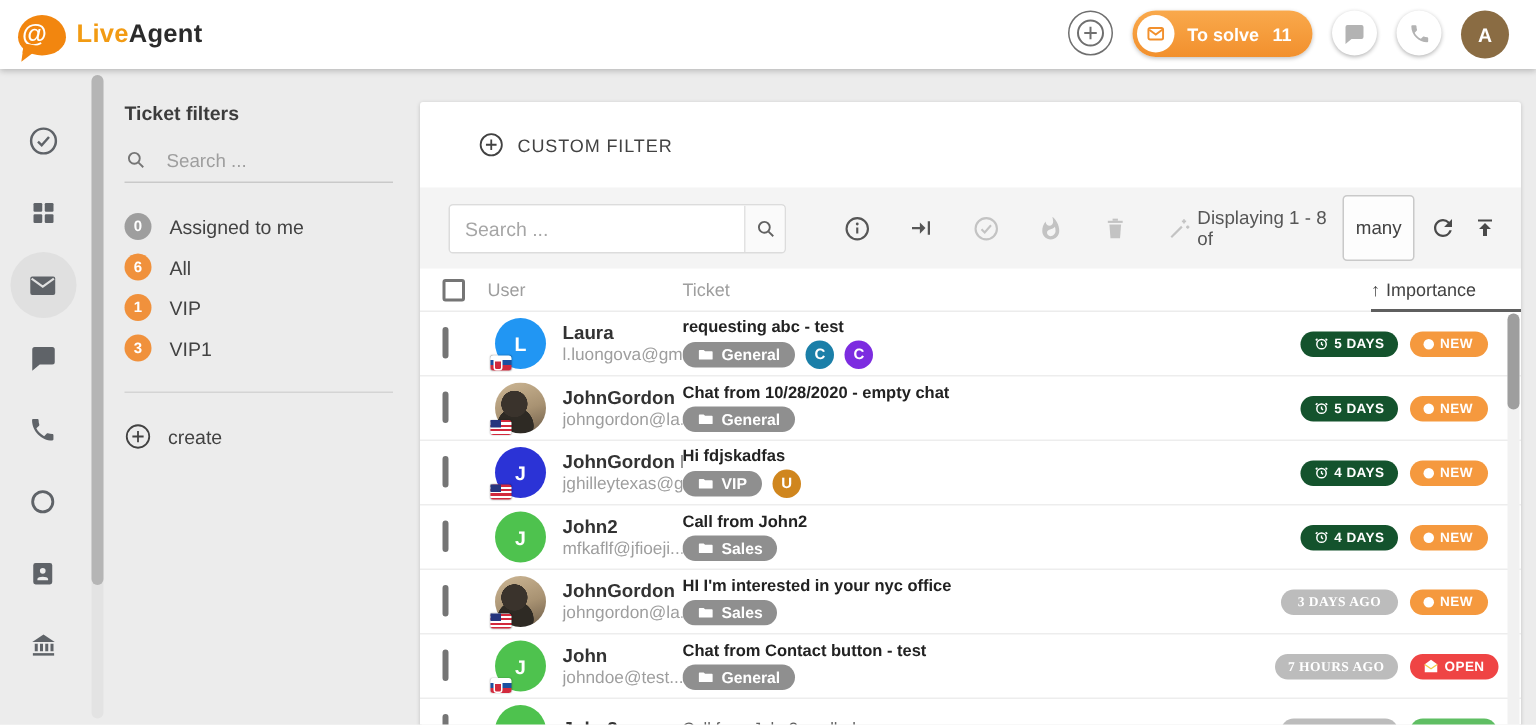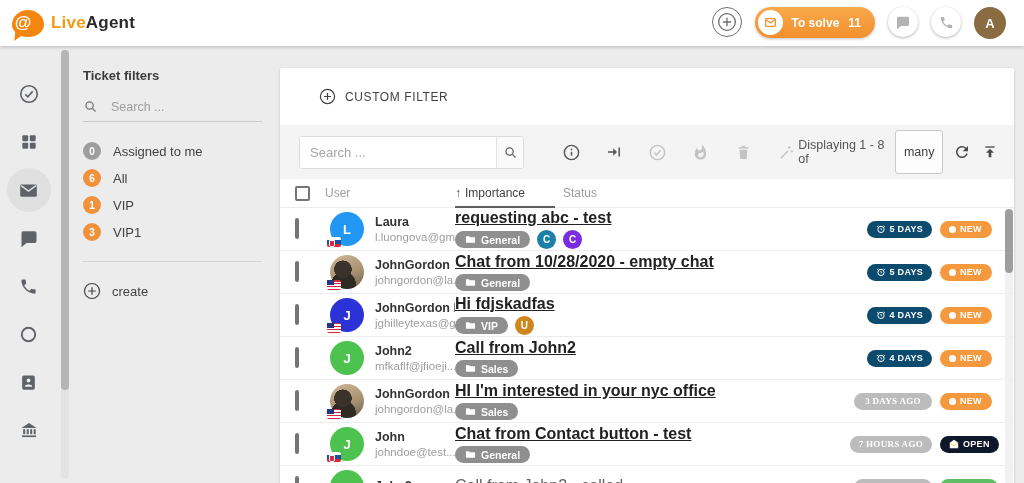--- a/index.html
+++ b/index.html
@@ -116,35 +116,35 @@
     box-shadow:0 0 1px rgba(0,0,0,.4); }
   .flag.sk { background:linear-gradient(180deg,#fff 0 33%,#1c4fa0 33% 66%,#d2293c 66% 100%); }
   .flag.sk::after { content:""; position:absolute; left:2px; top:3px; width:4px; height:5px;
     background:#d2293c; border-radius:0 0 2px 2px; border:0.5px solid #fff; }
   .flag.us { background:repeating-linear-gradient(180deg,#d2293c 0 1.5px,#fff 1.5px 3px); }
   .flag.us::after { content:""; position:absolute; left:0; top:0; width:7px; height:5px; background:#26357e; }
   .user-txt { margin-left:11px; width:80px; overflow:hidden; }
   .u-name { font-size:12.5px; font-weight:700; color:#333; white-space:nowrap; overflow:hidden; }
   .u-mail { font-size:11.5px; color:#9e9e9e; white-space:nowrap; overflow:hidden; margin-top:2px; }
   .cell-ticket { flex:1; overflow:hidden; }
-  .t-subject { font-size:16px; font-weight:700; color:#222; white-space:nowrap; overflow:hidden;text-decoration:underline; }
+  .t-subject { font-size:11px; font-weight:700; color:#222; white-space:nowrap; overflow:hidden; }
   .t-subject.muted { font-weight:400; color:#616161; }
   .t-badges { display:flex; align-items:center; gap:7px; margin-top:3px; }
   .dept { background:#8f8f8f; color:#fff; font-size:10.5px; font-weight:700; border-radius:9px;
     height:17px; display:inline-flex; align-items:center; gap:5px; padding:0 10px; }
   .tag { width:19px; height:19px; border-radius:50%; color:#fff; font-size:10px; font-weight:700;
     display:inline-flex; align-items:center; justify-content:center; }
   .cell-imp { width:100px; display:flex; justify-content:flex-end; padding-right:8px; }
   .cell-status { width:74px; display:flex; }
   .pill { height:17px; border-radius:9px; color:#fff; font-size:9px; font-weight:700; letter-spacing:.3px;
     display:inline-flex; align-items:center; gap:4px; padding:0 9px; white-space:nowrap; }
-  .pill.overdue { background:#0c4a6e; }
+  .pill.overdue { background:#14532d; }
   .pill.ago { background:#bcbcbc; min-width:78px; justify-content:center;font-family:Liberation Serif, serif; }
   .pill.new { background:#f5993e; min-width:52px; }
-  .pill.open { background:#0f172a; min-width:58px; }
+  .pill.open { background:#ef4444; min-width:58px; }
   .pill.answered { background:#5fbe63; min-width:58px; }
   .pill .ic { display:none; }
   .pill.overdue .ic-alarm { display:inline-flex; }
   .pill.new .ic-dot { display:inline-block; width:7px; height:7px; border-radius:50%; background:#fff; }
   .pill.open .ic-env { display:inline-flex; }
 
   
   .tbl-scroll { position:absolute; right:1px; top:141px; bottom:0; width:8px; background:#f1f1f1;
     border-radius:4px; }
   .tbl-scroll .thumb { position:absolute; top:0; left:0; width:8px; height:64px; background:#9e9e9e;
@@ -420,25 +420,25 @@
               </span>
             </button>
         </div>
       </div>
 
       <div class="thead">
         <div class="th-check">
             <span class="cbx"></span>
           </div>
         <div class="th-user">User</div>
+        <div class="th-ticket">Ticket</div>
         <div class="th-imp">
             <span class="sort-arrow">↑</span>
             <span>Importance</span>
           </div>
-        <div class="th-status">Status</div>
       </div>
 
       <div class="rows">
   <div class="row">
     <div class="cell-check"><span class="cbx"></span></div>
     <div class="cell-user">
       <span class="avatar initial" style="background: rgb(33, 150, 243);"><span class="flag sk"></span>L</span>
       <span class="user-txt">
         <span class="u-name" style="display:block">Laura</span>
         <span class="u-mail" style="display:block">l.luongova@gm...</span>

